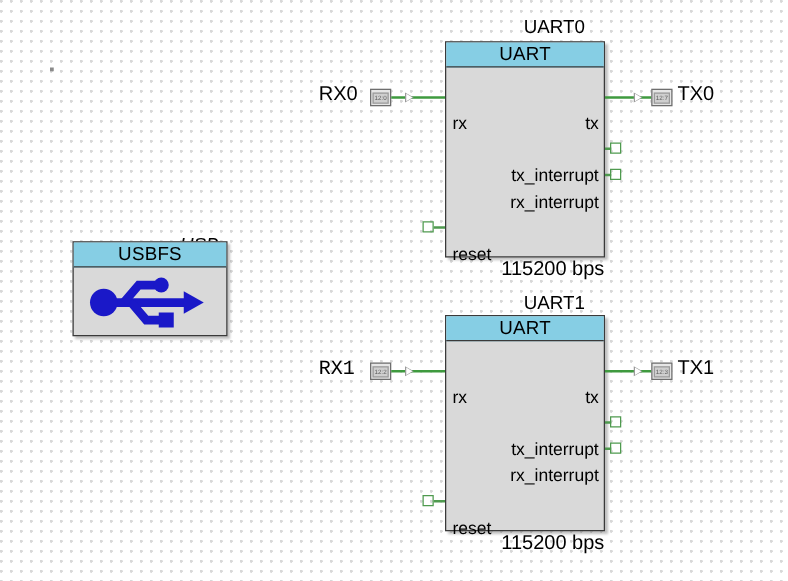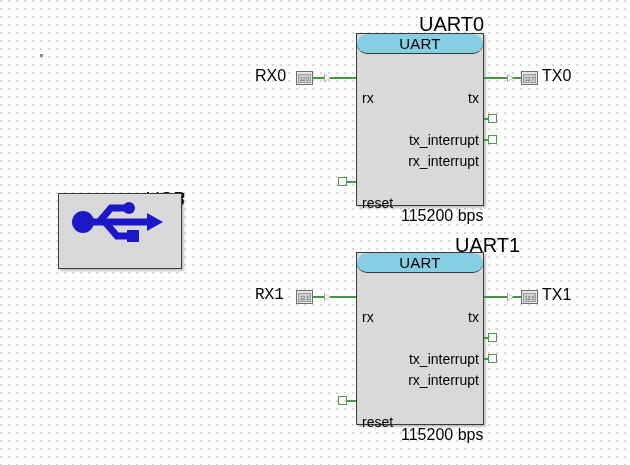--- a/index.html
+++ b/index.html
@@ -43,31 +43,30 @@
     box-sizing: border-box;
     height: 20px;
     border-bottom: 1px solid #3a3a3a;
     background: #86cee4;
     display: flex;
     align-items: center;
     justify-content: center;
     font-size: 15px;
     color: #000;
     letter-spacing: 0.2px;
-    border-radius: 10px;
   }
   .comp-body {
     position: relative;
     height: calc(100% - 20px);
   }
 
   
   .instance-name {
     position: absolute;
-    font-size: 20px;
+    font-size: 15px;
     color: #000;
     white-space: nowrap;
   }
   
   .param-caption {
     position: absolute;
     font-size: 16px;
     color: #000;
     white-space: nowrap;
   }
@@ -203,20 +202,21 @@
   <div class="wire-arrow" style="left:507px; top:74px;"></div>
   <div class="wire-arrow-in" style="left:508px; top:75px;"></div>
   <div class="io-pin" style="left:521px; top:71px;">
     <div class="io-pin-inner">12:7</div>
   </div>
   <div class="io-label" style="left:542px; top:67px;">TX0</div>
 
   <div class="instance-name" style="left:144px; top:188px;font-style:italic;">USB</div>
 
   <div class="component" style="left:58px; top:193px; width:124px; height:76px;">
+    <div class="comp-header">USBFS</div>
     <div class="comp-body">
       <svg class="usb-icon" width="122" height="55" viewBox="0 0 122 55">
         <g stroke="#1a18c8" stroke-width="7" fill="none" stroke-linecap="butt">
 
           <line x1="24" y1="28" x2="92" y2="28"></line>
 
           <path d="M40 28 L52 14 L68 14"></path>
 
           <path d="M46 28 L58 42 L72 42"></path>
         </g>
@@ -225,21 +225,21 @@
 
         <circle cx="70" cy="14" r="6" fill="#1a18c8"></circle>
 
         <rect x="68" y="36" width="12" height="12" fill="#1a18c8"></rect>
 
         <polygon points="88,19 104,28 88,37" fill="#1a18c8"></polygon>
       </svg>
     </div>
   </div>
 
-  <div class="instance-name" style="left:419px; top:234px;margin-left:36px;">UART1</div>
+  <div class="instance-name" style="left:419px; top:234px;">UART1</div>
 
   <div class="component" style="left:356px; top:252px; width:128px; height:173px;">
     <div class="comp-header">UART</div>
     <div class="comp-body">
       <div class="pin-label left" style="top:37px;">rx</div>
       <div class="pin-label right" style="top:37px;">tx</div>
       <div class="pin-label right" style="top:79px;">tx_interrupt</div>
       <div class="pin-label right" style="top:100px;">rx_interrupt</div>
       <div class="pin-label left" style="top:142px;">reset</div>
     </div>

